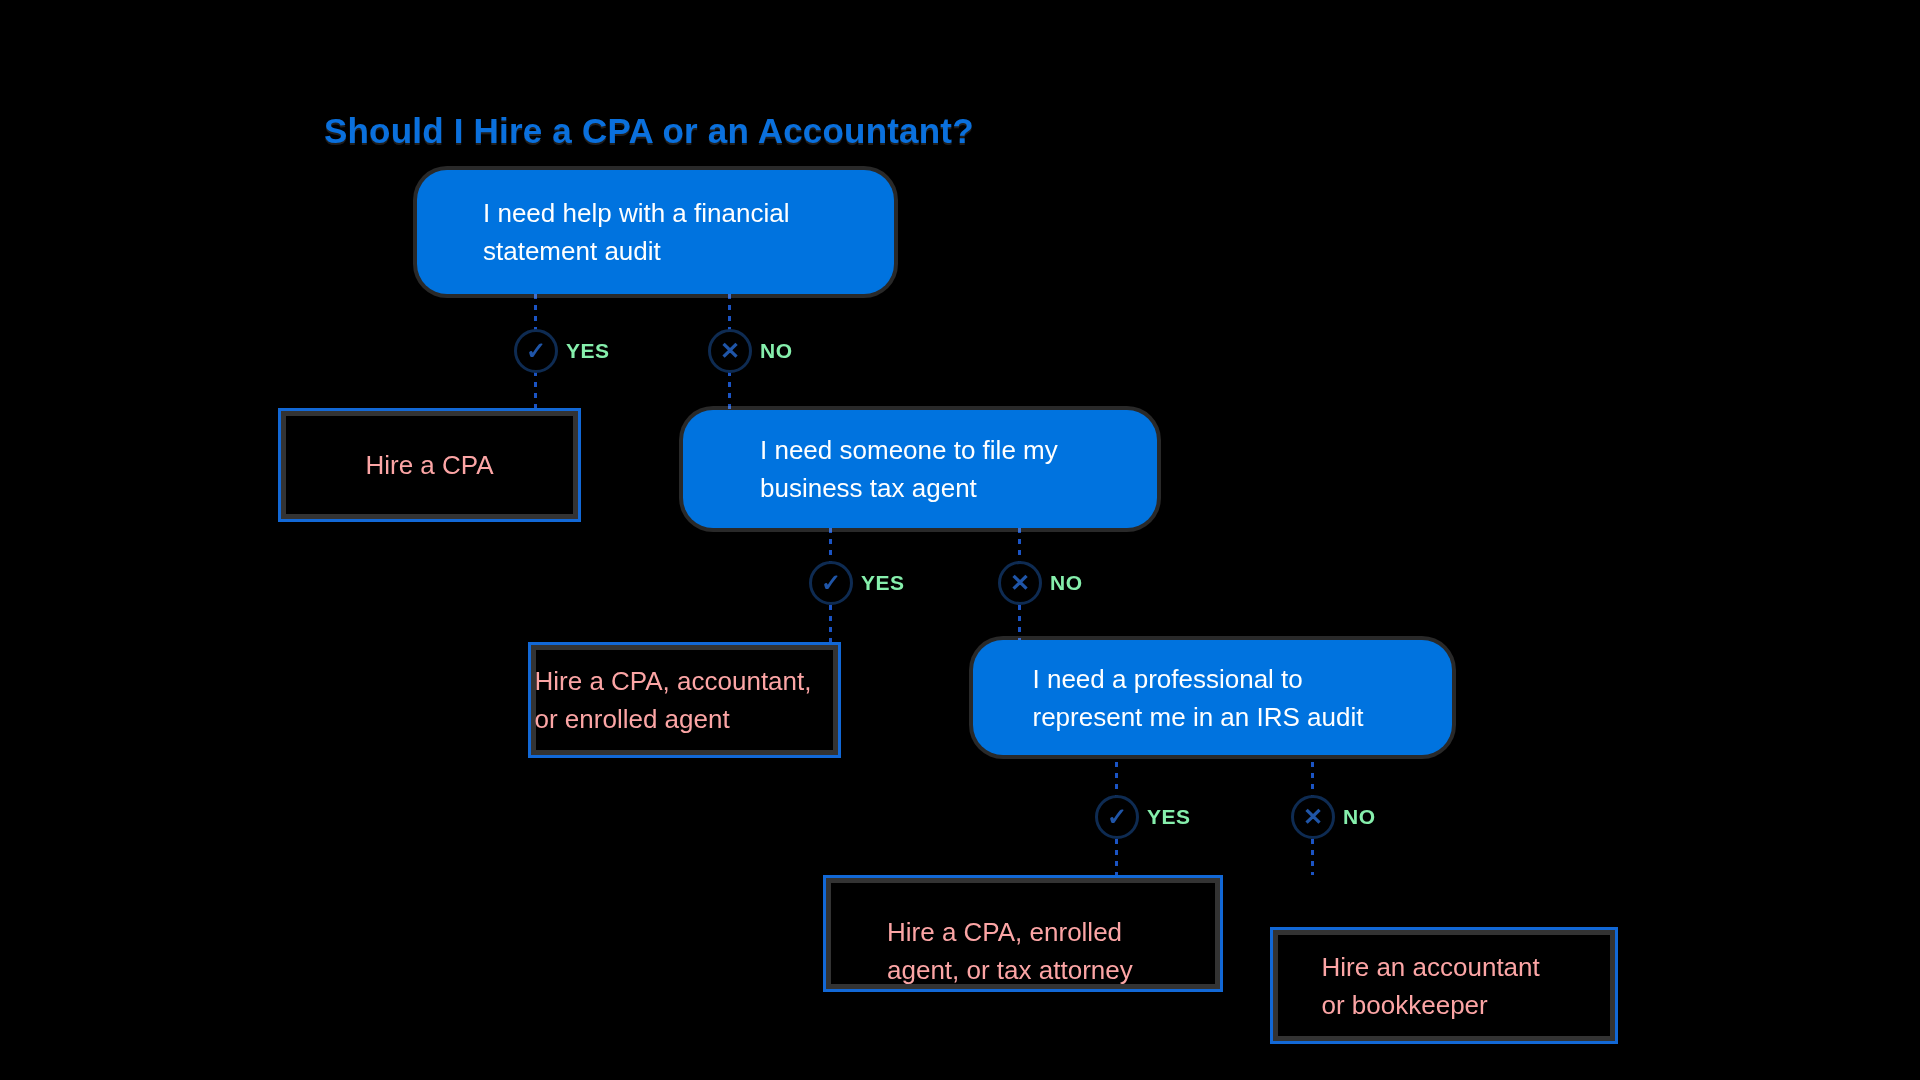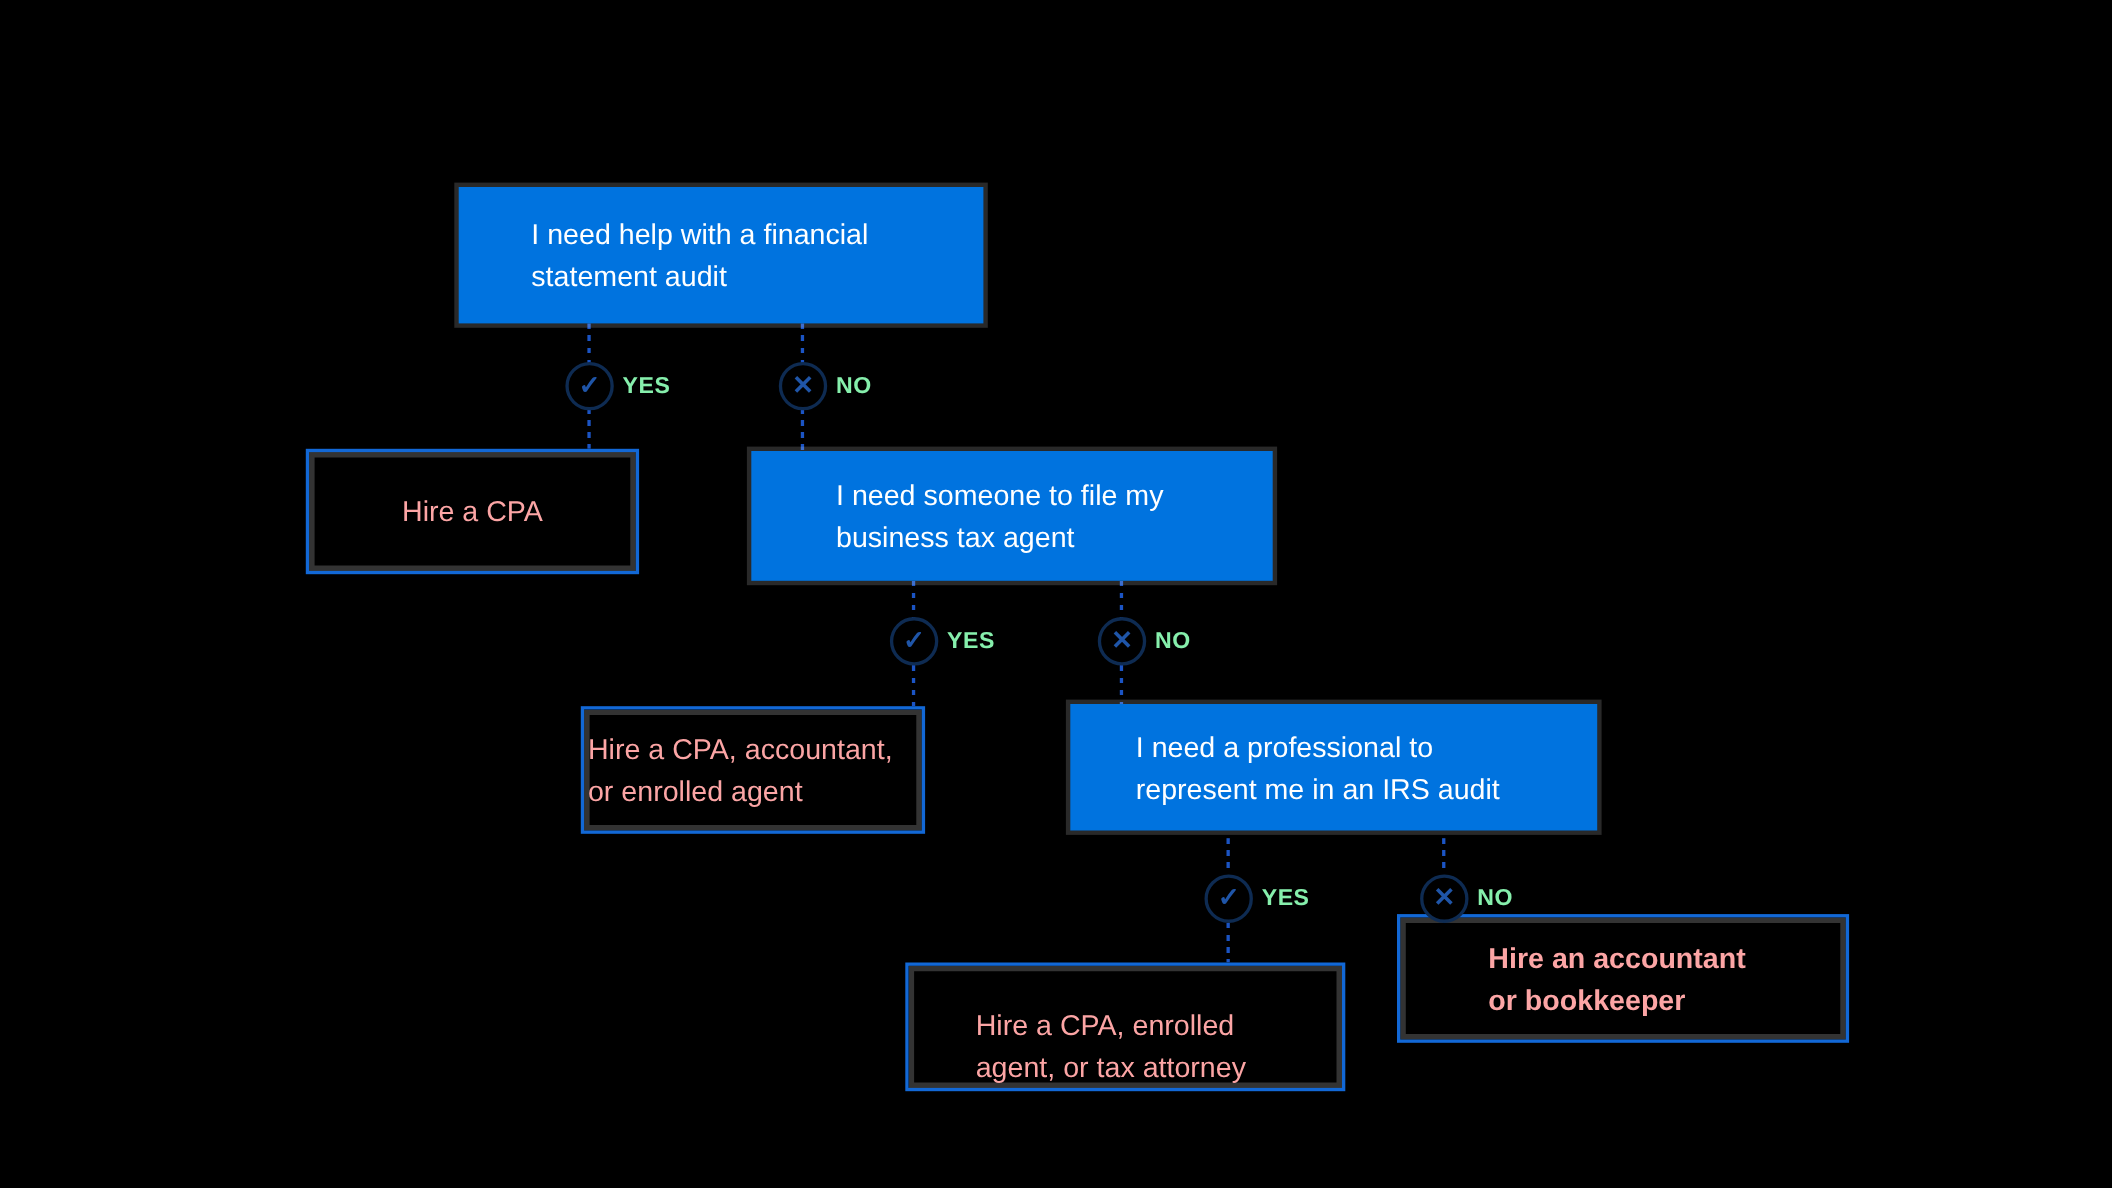--- a/index.html
+++ b/index.html
@@ -22,20 +22,21 @@
   .node{
     position:absolute;
     display:flex;align-items:center;justify-content:center;
     box-sizing:border-box;
     font-size:26px;line-height:38px;
   }
   .node.question{
     background:#0073df;
     color:#ffffff;
     box-shadow:0 0 0 4px rgba(255,255,255,0.16);
+    border-radius:30px;
   }
   .node.answer{
     background:#000000;
     border:3px solid #1268d6;
     color:#fca5a5;
     box-shadow:inset 0 0 0 5px rgba(255,255,255,0.20);
   }
   .node .txt{text-align:left;}
   .node .txt.center{text-align:center;}
   .vline{
@@ -60,20 +61,21 @@
     font-size:21px;font-weight:700;
     color:#86efac;
     letter-spacing:0.5px;
   }
 </style>
 </head>
 <body>
 
 <div class="stage">
 
+  <h1 class="page-title">Should I Hire a CPA or an Accountant?</h1>
 
   <div class="vline" style="left:534px;top:294px;height:114px;"></div>
   <div class="vline" style="left:728px;top:294px;height:116px;"></div>
   <div class="vline" style="left:829px;top:528px;height:114px;"></div>
   <div class="vline" style="left:1018px;top:528px;height:112px;"></div>
   <div class="vline" style="left:1115px;top:762px;height:113px;"></div>
   <div class="vline" style="left:1311px;top:762px;height:113px;"></div>
 
   <div class="node question" style="left:417px;top:170px;width:477px;height:124px;">
     <span class="txt" style="max-width:345px;">I need help with a financial statement audit</span>
@@ -92,21 +94,21 @@
   </div>
 
   <div class="node question" style="left:973px;top:640px;width:479px;height:115px;">
     <span class="txt" style="max-width:360px;">I need a professional to represent me in an IRS audit</span>
   </div>
 
   <div class="node answer" style="left:823px;top:875px;width:400px;height:117px;align-items:flex-end;">
     <span class="txt" style="max-width:272px;">Hire a CPA, enrolled agent, or tax attorney</span>
   </div>
 
-  <div class="node answer" style="left:1270px;top:831px;width:411px;height:117px;font-weight:bold;">
+  <div class="node answer" style="left:1270px;top:927px;width:348px;height:117px;">
     <span class="txt" style="max-width:245px;">Hire an accountant or bookkeeper</span>
   </div>
 
   <div class="decision" style="left:514px;top:329px;">
     <span>✓</span>
   </div>
   <span class="edge-label" style="left:566px;top:337px;">YES</span>
 
   <div class="decision" style="left:708px;top:329px;">
     <span>✕</span>

